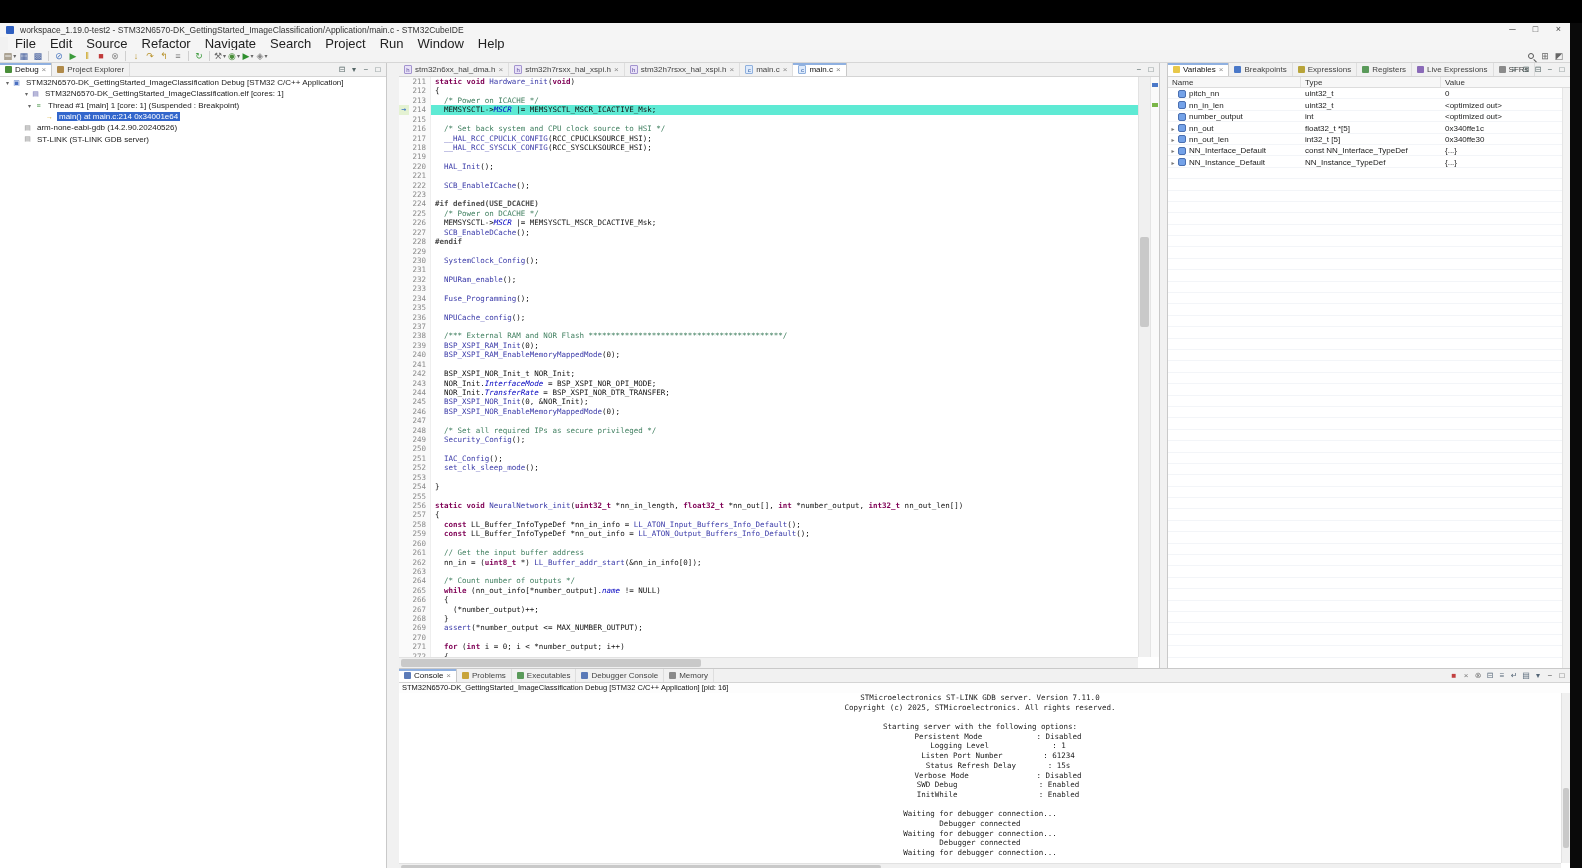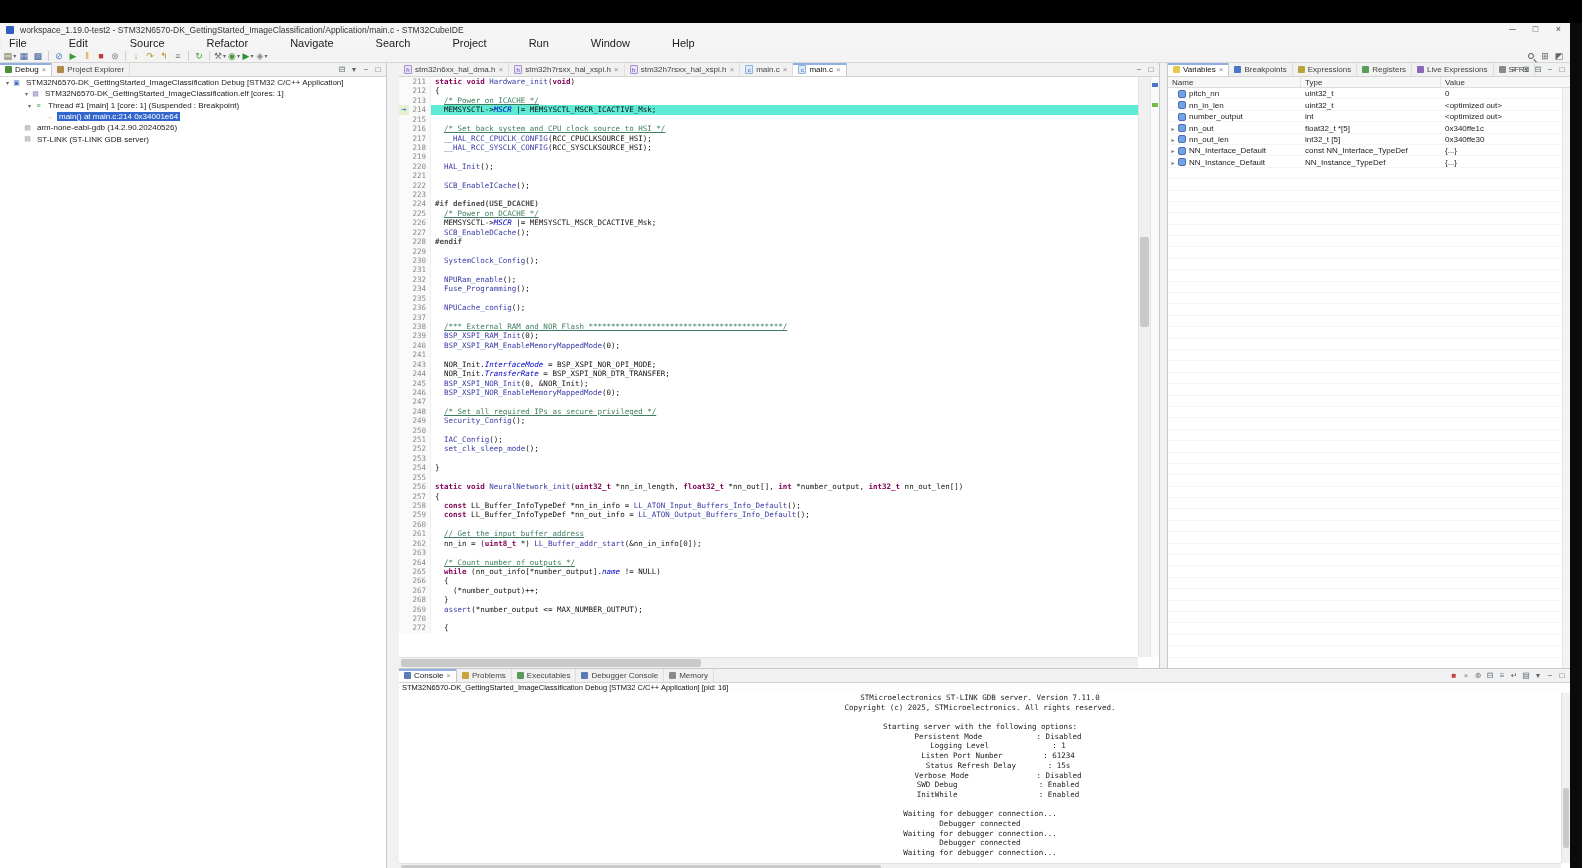--- a/index.html
+++ b/index.html
@@ -5,21 +5,21 @@
 *{margin:0;padding:0;box-sizing:border-box;}
 body{background:#000;font-family:"Liberation Sans",sans-serif;}
 .screen{position:relative;width:1582px;height:868px;background:#0a0a0a;overflow:hidden;margin-top:23px;}
 .window{position:absolute;left:0;top:0;width:1570px;height:847px;background:#f1f1f1;overflow:hidden;}
 
 .titlebar{position:absolute;left:0;top:0;right:0;height:14px;background:#f5f5f5;}
 .app-icon{position:absolute;left:6px;top:3px;width:8px;height:8px;background:#2f5fc0;border-radius:1px;}
 .title-text{position:absolute;left:20px;top:0;line-height:14px;font-size:8.5px;color:#333;white-space:nowrap;}
 .win-controls{position:absolute;right:0;top:0;display:flex;}
 .win-btn{width:23px;height:14px;text-align:center;line-height:13px;font-size:9px;color:#444;}
-.menubar{position:absolute;left:2px;top:14px;right:0;height:13px;background:#f5f5f5;display:flex;font-size:11px;color:#222;gap:28px;}
+.menubar{position:absolute;left:8px;top:14px;right:0;height:13px;background:#f5f5f5;display:flex;font-size:13px;color:#222;}
 .menu-item{padding:0 7px;line-height:13px;}
 .toolbar{position:absolute;left:0;top:27px;right:0;height:13px;background:#f3f3f3;border-bottom:1px solid #d6d6d6;display:flex;align-items:center;padding-left:3px;}
 .tb-btn{height:12px;min-width:14px;text-align:center;line-height:12px;font-size:9px;display:inline-flex;align-items:center;justify-content:center;}
 .tb-dd{font-size:6px;color:#666;margin-left:1px;}
 .tb-sep{width:1px;height:10px;background:#cfcfcf;margin:0 3px;display:inline-block;}
 .tb-right{position:absolute;right:4px;top:0;height:12px;display:flex;align-items:center;}
 .lens{width:6px;height:6px;border:1.4px solid #555;border-radius:50%;position:relative;display:inline-block;}
 .lens::after{content:"";position:absolute;left:5px;top:5px;width:4px;height:1.4px;background:#555;transform:rotate(45deg);transform-origin:0 0;}
 
 .tabbar{height:14px;background:#f1f1f1;border-bottom:1px solid #d4d4d4;display:flex;font-size:8px;color:#444;position:relative;white-space:nowrap;}
@@ -43,21 +43,21 @@
 
 .editor{position:absolute;left:399px;top:40px;width:761px;height:605px;background:#fff;border-right:1px solid #c9c9c9;}
 .code-wrap{position:absolute;top:14px;left:0;right:21px;bottom:11px;overflow:hidden;background:#fff;}
 .crow{display:flex;height:9.43px;font:7.5px/9.43px "DejaVu Sans Mono",monospace;}
 .ann{width:10px;flex:none;background:#fafafa;text-align:center;}
 .ann.ip{color:#3c78c8;font-weight:bold;font-size:8px;line-height:9px;}
 .ln{width:22px;flex:none;text-align:right;padding-right:4px;color:#8a8a8a;background:#fafafa;border-right:1px solid #eee;}
 .ltext{flex:1;padding-left:4px;white-space:pre;color:#111;}
 .crow.cur .ltext{background:#5eead4;}
 .crow.cur .ann{background:#e4f2d2;}
-.tok-c{color:#3f7f5f;text-decoration:underline;}
+.tok-c{color:#3f7f5f;}
 .tok-k{color:#7f0055;font-weight:bold;}
 .tok-f{color:#0000c0;font-style:italic;}
 .tok-fn{color:#3939a8;}
 .tok-pp{color:#4d4d4d;font-weight:bold;}
 .ed-vscroll{position:absolute;right:9px;top:14px;bottom:11px;width:12px;background:#f0f0f0;border-left:1px solid #e2e2e2;}
 .vthumb{position:absolute;left:1px;right:1px;background:#c9c9c9;border-radius:2px;}
 .ed-overview{position:absolute;right:0;top:14px;bottom:11px;width:9px;background:#fafafa;border-left:1px solid #e5e5e5;}
 .ov-mark{position:absolute;left:1px;width:6px;height:4px;display:block;}
 .ed-hscroll{position:absolute;left:0;right:21px;bottom:0;height:11px;background:#f0f0f0;border-top:1px solid #e2e2e2;}
 .hthumb{position:absolute;top:1px;bottom:1px;background:#c9c9c9;border-radius:2px;}
@@ -376,20 +376,25 @@
             <span class="ln">231</span>
             <span class="ltext">&nbsp;</span>
           </div>
           <div class="crow">
             <span class="ann"></span>
             <span class="ln">232</span>
             <span class="ltext">  <span class="tok-fn">NPURam_enable</span>();</span>
           </div>
           <div class="crow">
             <span class="ann"></span>
+            <span class="ln">233</span>
+            <span class="ltext">&nbsp;</span>
+          </div>
+          <div class="crow">
+            <span class="ann"></span>
             <span class="ln">234</span>
             <span class="ltext">  <span class="tok-fn">Fuse_Programming</span>();</span>
           </div>
           <div class="crow">
             <span class="ann"></span>
             <span class="ln">235</span>
             <span class="ltext">&nbsp;</span>
           </div>
           <div class="crow">
             <span class="ann"></span>
@@ -416,20 +421,25 @@
             <span class="ln">240</span>
             <span class="ltext">  <span class="tok-fn">BSP_XSPI_RAM_EnableMemoryMappedMode</span>(0);</span>
           </div>
           <div class="crow">
             <span class="ann"></span>
             <span class="ln">241</span>
             <span class="ltext">&nbsp;</span>
           </div>
           <div class="crow">
             <span class="ann"></span>
+            <span class="ln">242</span>
+            <span class="ltext">  BSP_XSPI_NOR_Init_t NOR_Init;</span>
+          </div>
+          <div class="crow">
+            <span class="ann"></span>
             <span class="ln">243</span>
             <span class="ltext">  NOR_Init.<span class="tok-f">InterfaceMode</span> = BSP_XSPI_NOR_OPI_MODE;</span>
           </div>
           <div class="crow">
             <span class="ann"></span>
             <span class="ln">244</span>
             <span class="ltext">  NOR_Init.<span class="tok-f">TransferRate</span> = BSP_XSPI_NOR_DTR_TRANSFER;</span>
           </div>
           <div class="crow">
             <span class="ann"></span>
@@ -553,20 +563,25 @@
           </div>
           <div class="crow">
             <span class="ann"></span>
             <span class="ln">269</span>
             <span class="ltext">  <span class="tok-fn">assert</span>(*number_output &lt;= MAX_NUMBER_OUTPUT);</span>
           </div>
           <div class="crow">
             <span class="ann"></span>
             <span class="ln">270</span>
             <span class="ltext">&nbsp;</span>
+          </div>
+          <div class="crow">
+            <span class="ann"></span>
+            <span class="ln">271</span>
+            <span class="ltext">  <span class="tok-k">for</span> (<span class="tok-k">int</span> i = 0; i &lt; *number_output; i++)</span>
           </div>
           <div class="crow">
             <span class="ann"></span>
             <span class="ln">272</span>
             <span class="ltext">  {</span>
           </div>
         </div>
       <div class="ed-vscroll">
         <div class="vthumb" style="top:160px;height:90px;"></div>
       </div>

